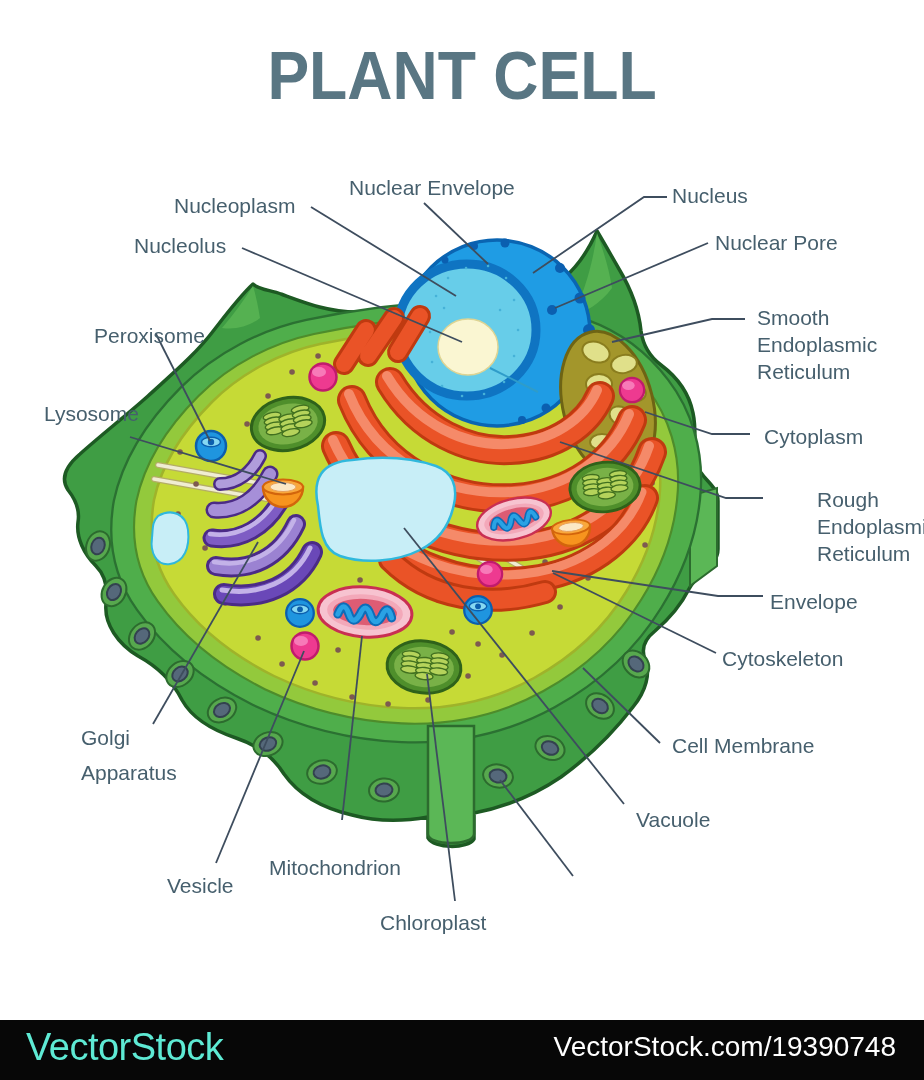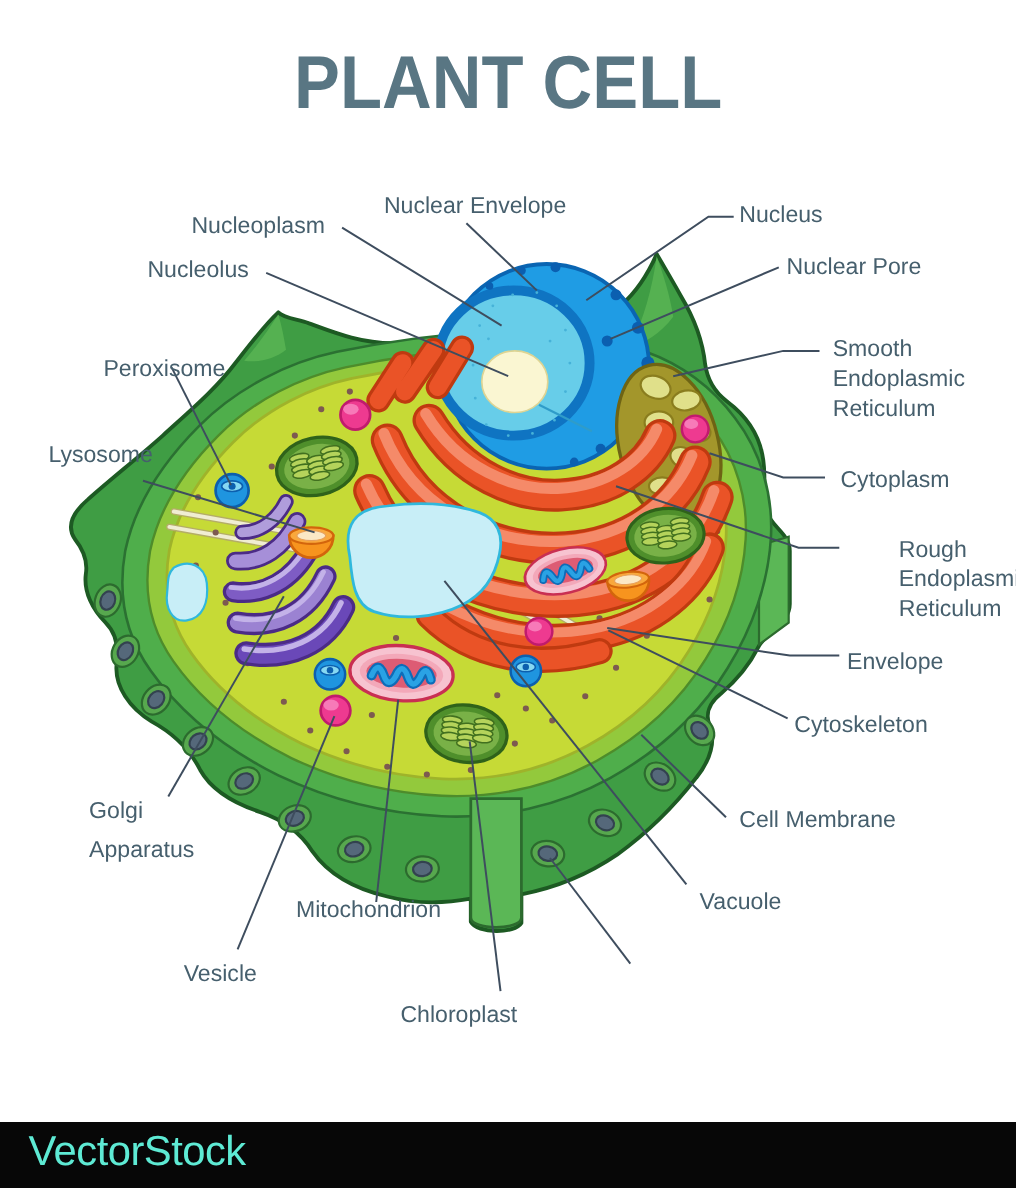--- a/index.html
+++ b/index.html
@@ -12,22 +12,22 @@
   .figure svg{position:absolute;left:0;top:0;}
   .lbl{position:absolute;font-size:21px;line-height:27px;color:#465f6d;white-space:nowrap;}
   .lbl--wrap{white-space:normal;}
   .lbl-nuclear-envelope{left:349px;top:174px;}
   .lbl-nucleoplasm{left:174px;top:192px;}
   .lbl-nucleolus{left:134px;top:232px;}
   .lbl-peroxisome{left:94px;top:322px;}
   .lbl-lysosome{left:44px;top:400px;}
   .lbl-golgi{left:81px;top:720px;width:110px;line-height:35px;}
   .lbl-vesicle{left:167px;top:872px;}
-  .lbl-mitochondrion{left:269px;top:814px;}
-  .lbl-chloroplast{left:364px;top:909px;}
+  .lbl-mitochondrion{left:269px;top:854px;}
+  .lbl-chloroplast{left:380px;top:909px;}
   .lbl-plasmodesmata{left:574px;top:885px;}
   .lbl-vacuole{left:636px;top:806px;}
   .lbl-cell-membrane{left:672px;top:732px;}
   .lbl-cytoskeleton{left:722px;top:645px;}
   .lbl-ribosomes{left:770px;top:588px;}
   .lbl-rough-er{left:770px;top:486px;width:135px;margin-left:47px;}
   .lbl-cytoplasm{left:764px;top:423px;}
   .lbl-smooth-er{left:757px;top:304px;width:135px;}
   .lbl-nuclear-pore{left:715px;top:229px;}
   .lbl-nucleus{left:672px;top:182px;}
@@ -321,15 +321,16 @@
     <div class="lbl lbl-ribosomes">Envelope</div>
     <div class="lbl lbl--wrap lbl-rough-er">Rough Endoplasmic Reticulum</div>
     <div class="lbl lbl-cytoplasm">Cytoplasm</div>
     <div class="lbl lbl--wrap lbl-smooth-er">Smooth Endoplasmic Reticulum</div>
     <div class="lbl lbl-nuclear-pore">Nuclear Pore</div>
     <div class="lbl lbl-nucleus">Nucleus</div>
   </div>
 
   <div class="watermark-bar">
     <span class="wm-brand">VectorStock</span>
+    <span class="wm-url">VectorStock.com/19390748</span>
   </div>
 
 </div>
 
 </body></html>

